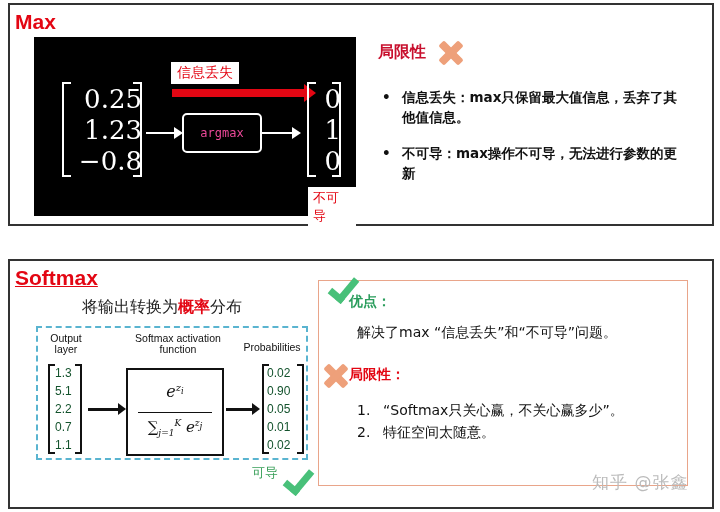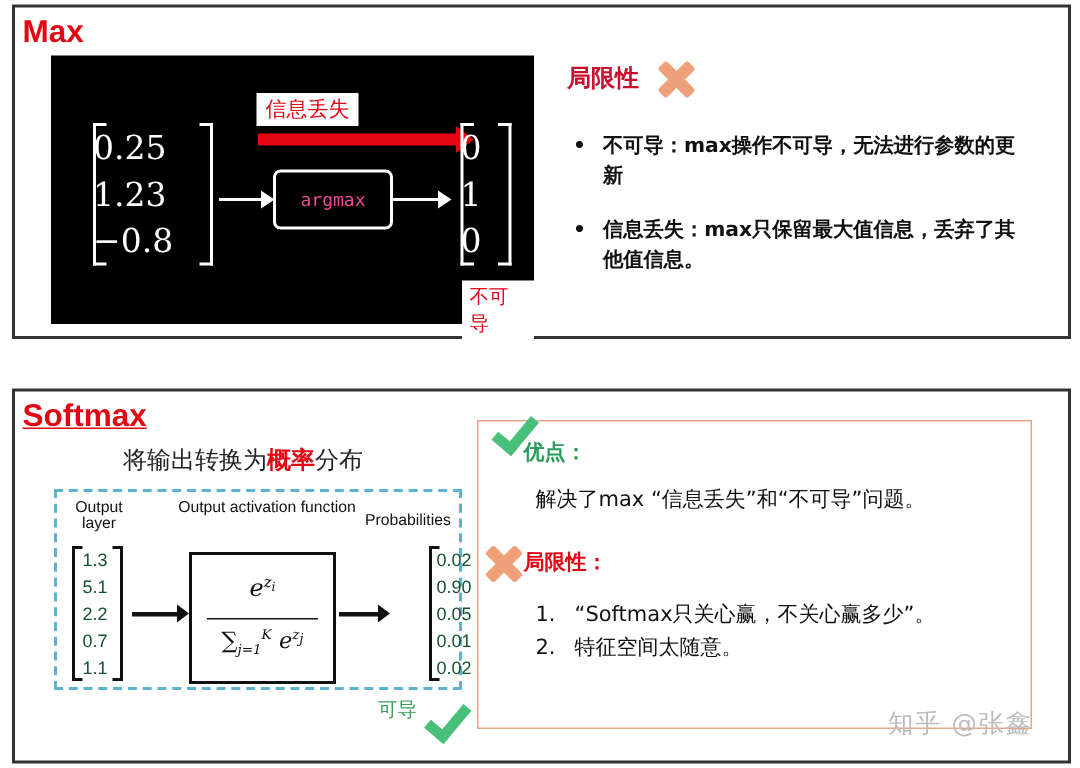--- a/index.html
+++ b/index.html
@@ -9,21 +9,21 @@
   .panel { position:absolute; border:2px solid #333; background:#fff; }
   #max-panel { left:8px; top:3px; width:706px; height:223px; }
   #softmax-panel { left:8px; top:259px; width:706px; height:250px; }
 
   .panel-title { position:absolute; font-family:"Liberation Sans",sans-serif; font-weight:bold; color:#e30613; font-size:21px; }
   #max-title { left:5px; top:5px; }
   #softmax-title { left:5px; top:5px; text-decoration:underline; text-decoration-thickness:1px; }
 
   
   #max-diagram { position:absolute; left:24px; top:32px; width:322px; height:179px; background:#000; }
-  .matrix { position:absolute; color:#fff; font-family:"DejaVu Serif",serif; font-size:22px; line-height:31px; text-align:left; }
+  .matrix { position:absolute; color:#fff; font-family:"DejaVu Serif",serif; font-size:26px; line-height:31px; text-align:right; }
   .matrix::before, .matrix::after { content:""; position:absolute; top:0; bottom:0; width:7px; border:2px solid #fff; }
   .matrix::before { left:0; border-right:none; }
   .matrix::after { right:0; border-left:none; }
   #max-input { left:28px; top:45px; width:80px; height:95px; padding:2px 0; }
   #max-output { left:273px; top:45px; width:34px; height:95px; padding:2px 0; }
   .matrix div { white-space:nowrap; }
 
   #loss-label { position:absolute; left:137px; top:25px; background:#fff; color:#e30613; font-size:14px; padding:2px 6px; }
   #red-arrow { position:absolute; left:138px; top:52px; width:134px; height:8px; background:#e30613; }
   #red-arrow::after { content:""; position:absolute; right:-10px; top:-5px; border-left:12px solid #e30613; border-top:9px solid transparent; border-bottom:9px solid transparent; }
@@ -56,21 +56,21 @@
   .sd-label { position:absolute; font-family:"Liberation Sans",sans-serif; font-size:10.5px; text-align:center; line-height:11px; color:#111; }
   #lbl-output { left:6px; top:5px; width:44px; }
   #lbl-softmax { left:80px; top:5px; width:120px; }
   #lbl-prob { left:200px; top:14px; width:68px; }
 
   .bmatrix { position:absolute; font-family:"Liberation Sans",sans-serif; font-size:12px; line-height:18px; color:#14532d; }
   .bmatrix::before, .bmatrix::after { content:""; position:absolute; top:0; bottom:0; width:5px; border:2px solid #111; }
   .bmatrix::before { left:0; border-right:none; }
   .bmatrix::after { right:0; border-left:none; }
   #sm-input { left:10px; top:36px; width:34px; height:90px; padding:0 0 0 7px; }
-  #sm-output { left:224px; top:36px; width:42px; height:90px; padding:0 0 0 5px;margin-left:24px; }
+  #sm-output { left:224px; top:36px; width:42px; height:90px; padding:0 0 0 5px; }
 
   .b-arrow { position:absolute; height:3px; background:#111; }
   .b-arrow::after { content:""; position:absolute; right:-6px; top:-5px; border-left:8px solid #111; border-top:6.5px solid transparent; border-bottom:6.5px solid transparent; }
   #sm-arrow-in { left:50px; top:80px; width:32px; }
   #sm-arrow-out { left:188px; top:80px; width:28px; }
 
   #formula-box { position:absolute; left:88px; top:40px; width:98px; height:88px; border:2px solid #111; font-family:"DejaVu Serif",serif; color:#111; }
   #formula-num { position:absolute; left:0; right:0; top:12px; text-align:center; font-style:italic; font-size:16px; }
   #formula-num sup { font-size:10px; }
   #formula-line { position:absolute; left:10px; right:10px; top:42px; height:1px; background:#111; }
@@ -123,35 +123,35 @@
       <div>0</div>
     </div>
 
     <div id="nondiff-label">不可导</div>
   </div>
 
   <div id="max-limit-heading">局限性</div>
   <div id="max-x-icon" class="x-mark"></div>
 
   <ul id="max-bullets">
+    <li>信息丢失：max只保留最大值信息，丢弃了其他值信息。</li>
     <li>不可导：max操作不可导，无法进行参数的更新</li>
-    <li>信息丢失：max只保留最大值信息，丢弃了其他值信息。</li>
   </ul>
 </div>
 
 <div id="softmax-panel" class="panel">
   <div id="softmax-title" class="panel-title">Softmax</div>
 
   <div id="softmax-subtitle">
     <span>将输出转换为</span><span class="hl">概率</span><span>分布</span>
   </div>
 
   <div id="softmax-diagram">
     <div id="lbl-output" class="sd-label">Output layer</div>
-    <div id="lbl-softmax" class="sd-label">Output activation function</div>
+    <div id="lbl-softmax" class="sd-label">Softmax activation function</div>
     <div id="lbl-prob" class="sd-label">Probabilities</div>
 
     <div id="sm-input" class="bmatrix">
       <div>1.3</div>
       <div>5.1</div>
       <div>2.2</div>
       <div>0.7</div>
       <div>1.1</div>
     </div>
 

